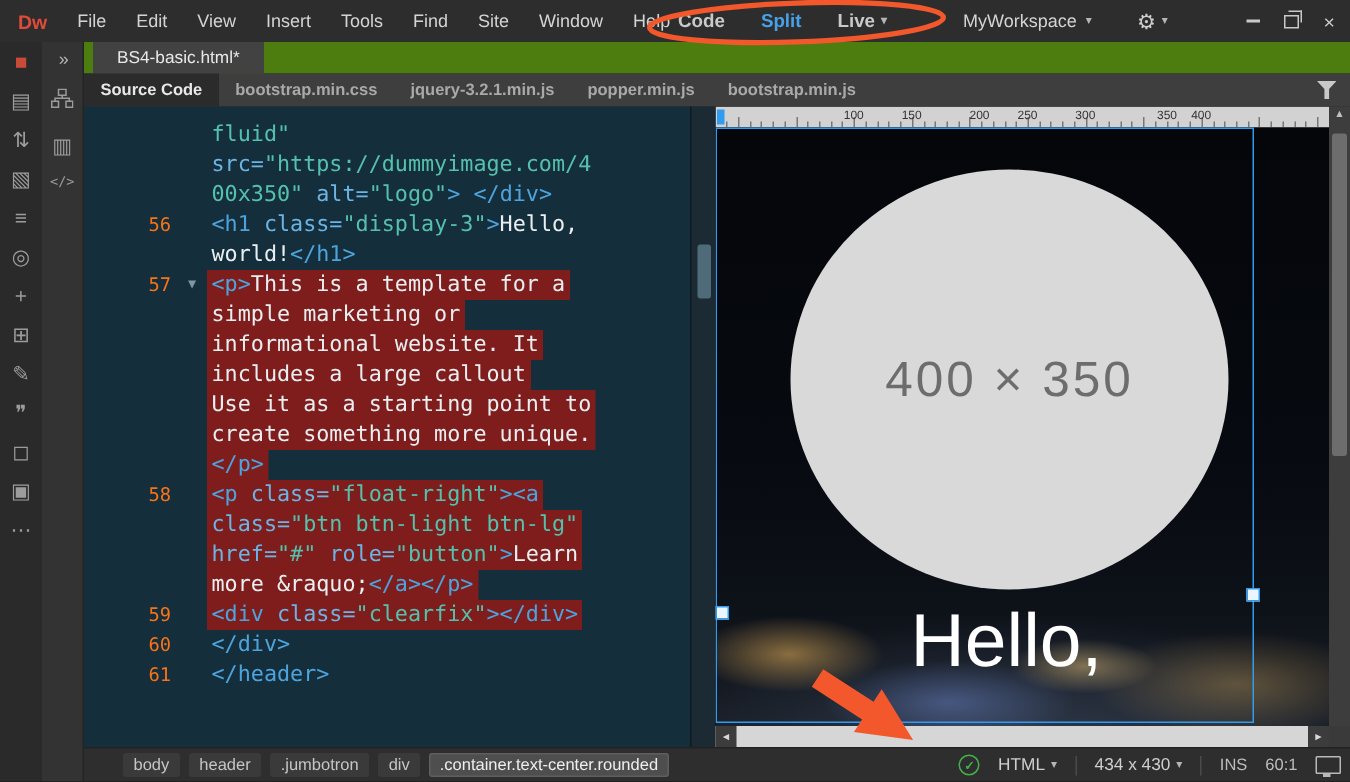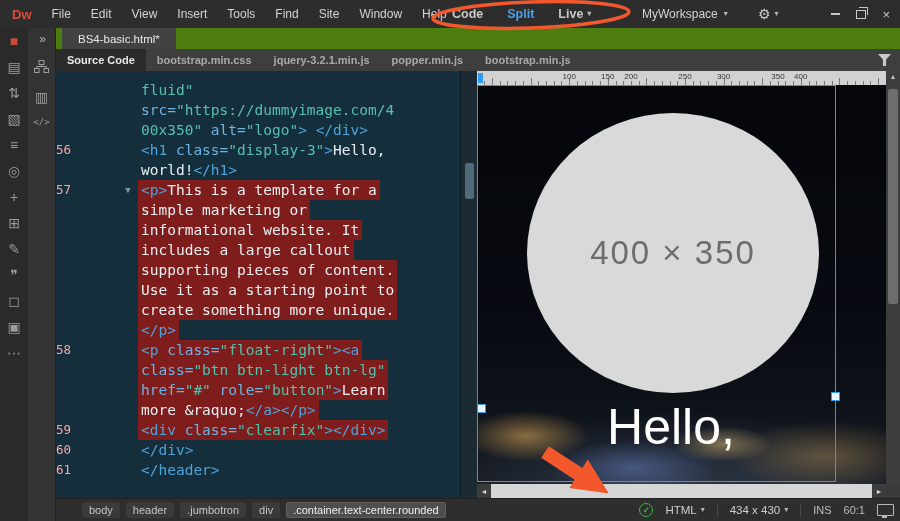--- a/index.html
+++ b/index.html
@@ -48,21 +48,21 @@
         padding-top:4px;gap:13px;box-sizing:border-box;}
   .chev{color:#b8b8b8;font-size:12px;letter-spacing:-2px;}
   .bicon{color:#9c9c9c;font-size:14px;line-height:14px;}
   .codeglyph{font-family:"DejaVu Sans Mono",monospace;font-size:9px;color:#9c9c9c;}
 
   
   #editor{position:absolute;left:56px;top:71px;width:404px;height:427px;background:#142e3c;
           overflow:hidden;padding-top:9px;box-sizing:border-box;}
   .code-row{display:flex;height:20px;font-family:"DejaVu Sans Mono",monospace;font-size:14.5px;
             line-height:20px;white-space:pre;}
-  .g-num{width:58px;text-align:left;color:#fca5a5;font-size:12.5px;padding-right:4px;flex:none;}
+  .g-num{width:58px;text-align:right;color:#f97316;font-size:12.5px;padding-right:4px;flex:none;}
   .g-fold{width:20px;color:#8097a3;font-size:9px;text-align:center;flex:none;}
   .lc{padding:0 3px;display:inline-block;}
   .sel .lc{background:#7f1d1d;}
   .seg-tag{color:#4da4dd;} .seg-attr{color:#6cb4e4;} .seg-str{color:#55c1ad;}
   .seg-txt{color:#e9eef1;} .seg-ent{color:#e9eef1;}
   .code-scroll{position:absolute;left:460px;top:71px;width:17px;height:427px;background:#1c2a33;
                border-left:1px solid #0e1a21;box-sizing:border-box;}
   .code-thumb{position:absolute;left:4px;top:92px;width:9px;height:36px;background:#4f6b7a;border-radius:2px;}
 
   
@@ -202,21 +202,20 @@
   <div id="editor">
       <div class="code-row"><span class="g-num"></span><span class="g-fold"></span><span class="lc"><span class="seg-str">fluid"</span></span></div>
       <div class="code-row"><span class="g-num"></span><span class="g-fold"></span><span class="lc"><span class="seg-attr">src=</span><span class="seg-str">"https://dummyimage.com/4</span></span></div>
       <div class="code-row"><span class="g-num"></span><span class="g-fold"></span><span class="lc"><span class="seg-str">00x350"</span><span class="seg-attr"> alt=</span><span class="seg-str">"logo"</span><span class="seg-tag">&gt;</span><span class="seg-txt"> </span><span class="seg-tag">&lt;/div&gt;</span></span></div>
       <div class="code-row"><span class="g-num">56</span><span class="g-fold"></span><span class="lc"><span class="seg-tag">&lt;h1</span><span class="seg-attr"> class=</span><span class="seg-str">"display-3"</span><span class="seg-tag">&gt;</span><span class="seg-txt">Hello,</span></span></div>
       <div class="code-row"><span class="g-num"></span><span class="g-fold"></span><span class="lc"><span class="seg-txt">world!</span><span class="seg-tag">&lt;/h1&gt;</span></span></div>
       <div class="code-row sel"><span class="g-num">57</span><span class="g-fold">▼</span><span class="lc"><span class="seg-tag">&lt;p&gt;</span><span class="seg-txt">This is a template for a</span></span></div>
       <div class="code-row sel"><span class="g-num"></span><span class="g-fold"></span><span class="lc"><span class="seg-txt">simple marketing or</span></span></div>
       <div class="code-row sel"><span class="g-num"></span><span class="g-fold"></span><span class="lc"><span class="seg-txt">informational website. It</span></span></div>
       <div class="code-row sel"><span class="g-num"></span><span class="g-fold"></span><span class="lc"><span class="seg-txt">includes a large callout</span></span></div>
-      <div class="code-row sel"><span class="g-num"></span><span class="g-fold"></span><span class="lc"><span class="seg-txt">supporting pieces of content.</span></span></div>
       <div class="code-row sel"><span class="g-num"></span><span class="g-fold"></span><span class="lc"><span class="seg-txt">Use it as a starting point to</span></span></div>
       <div class="code-row sel"><span class="g-num"></span><span class="g-fold"></span><span class="lc"><span class="seg-txt">create something more unique.</span></span></div>
       <div class="code-row sel"><span class="g-num"></span><span class="g-fold"></span><span class="lc"><span class="seg-tag">&lt;/p&gt;</span></span></div>
       <div class="code-row sel"><span class="g-num">58</span><span class="g-fold"></span><span class="lc"><span class="seg-tag">&lt;p</span><span class="seg-attr"> class=</span><span class="seg-str">"float-right"</span><span class="seg-tag">&gt;&lt;a</span></span></div>
       <div class="code-row sel"><span class="g-num"></span><span class="g-fold"></span><span class="lc"><span class="seg-attr">class=</span><span class="seg-str">"btn btn-light btn-lg"</span></span></div>
       <div class="code-row sel"><span class="g-num"></span><span class="g-fold"></span><span class="lc"><span class="seg-attr">href=</span><span class="seg-str">"#"</span><span class="seg-attr"> role=</span><span class="seg-str">"button"</span><span class="seg-tag">&gt;</span><span class="seg-txt">Learn</span></span></div>
       <div class="code-row sel"><span class="g-num"></span><span class="g-fold"></span><span class="lc"><span class="seg-txt">more </span><span class="seg-ent">&amp;raquo;</span><span class="seg-tag">&lt;/a&gt;&lt;/p&gt;</span></span></div>
       <div class="code-row sel"><span class="g-num">59</span><span class="g-fold"></span><span class="lc"><span class="seg-tag">&lt;div</span><span class="seg-attr"> class=</span><span class="seg-str">"clearfix"</span><span class="seg-tag">&gt;&lt;/div&gt;</span></span></div>
       <div class="code-row"><span class="g-num">60</span><span class="g-fold"></span><span class="lc"><span class="seg-tag">&lt;/div&gt;</span></span></div>
       <div class="code-row"><span class="g-num">61</span><span class="g-fold"></span><span class="lc"><span class="seg-tag">&lt;/header&gt;</span></span></div>
@@ -275,21 +274,21 @@
         <div class="tick" style="left: 346.96px; height: 4px;"></div>
         <div class="tick" style="left: 354.68px; height: 4px;"></div>
         <div class="tick" style="left: 362.4px; height: 7px;"></div>
         <div class="tick" style="left: 370.12px; height: 4px;"></div>
         <div class="tick" style="left: 377.84px; height: 4px;"></div>
         <div class="tick" style="left: 385.56px; height: 4px;"></div>
         <div class="tick" style="left: 393.28px; height: 4px;"></div>
         <div class="tick" style="left: 401px; height: 7px;"></div>
         <div class="rlabel" style="left: 92.2px;">100</div>
         <div class="rlabel" style="left: 130.8px;">150</div>
-        <div class="rlabel" style="left: 154px;">200</div>
+        <div class="rlabel" style="left: 176px;">200</div>
         <div class="rlabel" style="left: 208px;">250</div>
         <div class="rlabel" style="left: 246.6px;">300</div>
         <div class="rlabel" style="left: 301px;">350</div>
         <div class="rlabel" style="left: 323.8px;">400</div>
       </div>
     <div id="canvas">
       <div class="circle">
         <span class="circle-text">400 × 350</span>
       </div>
       <div class="hello">Hello,</div>

